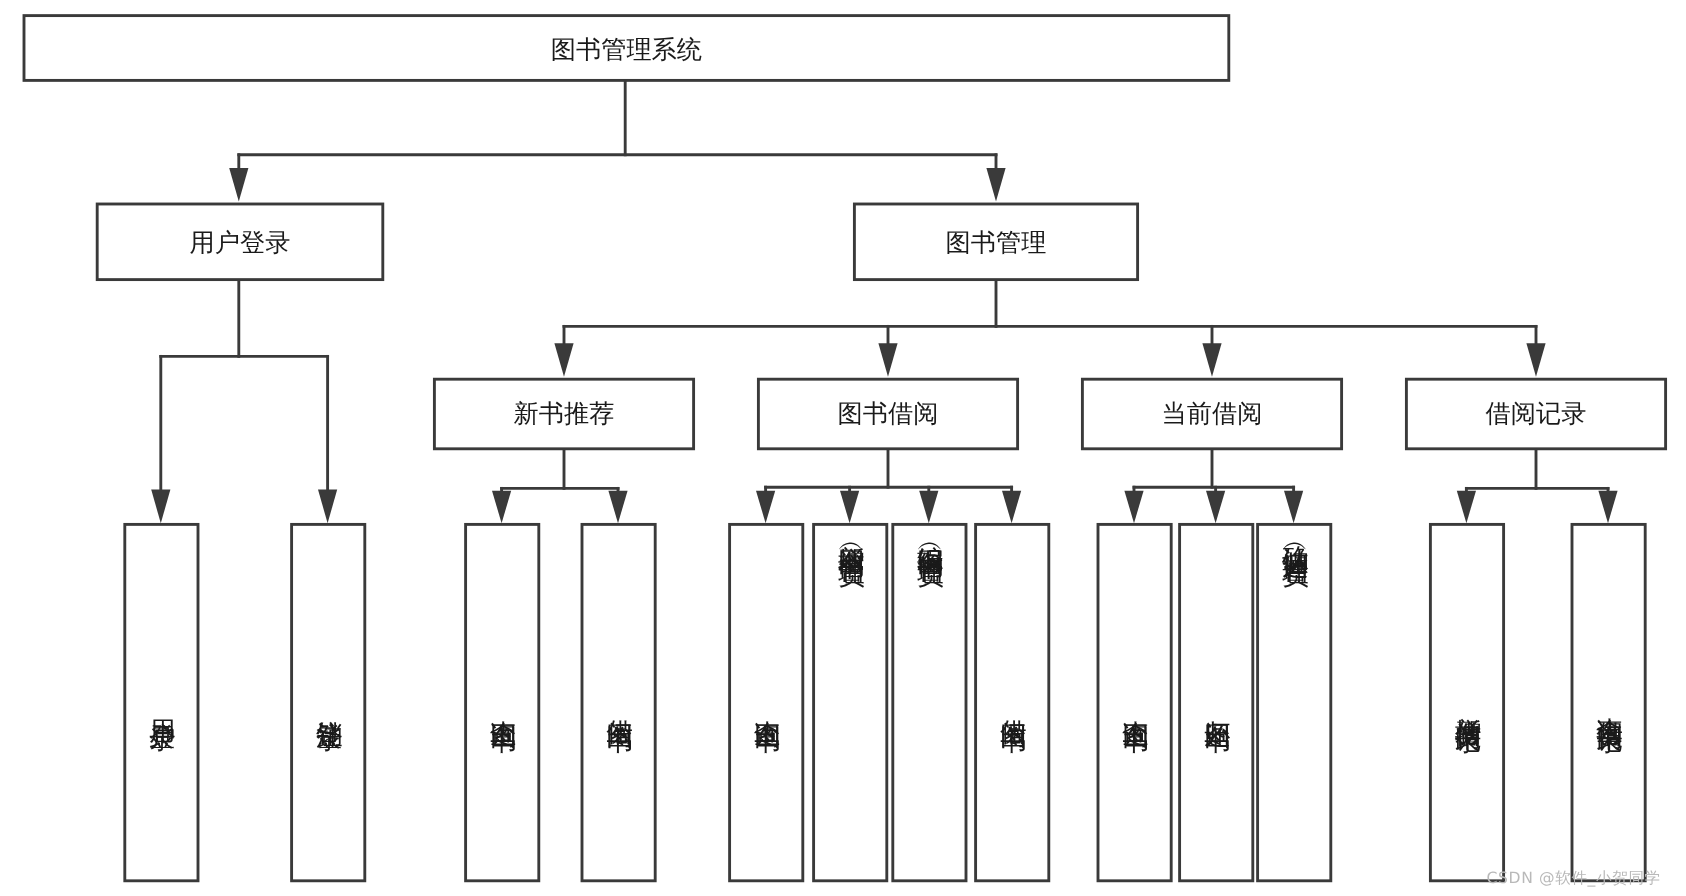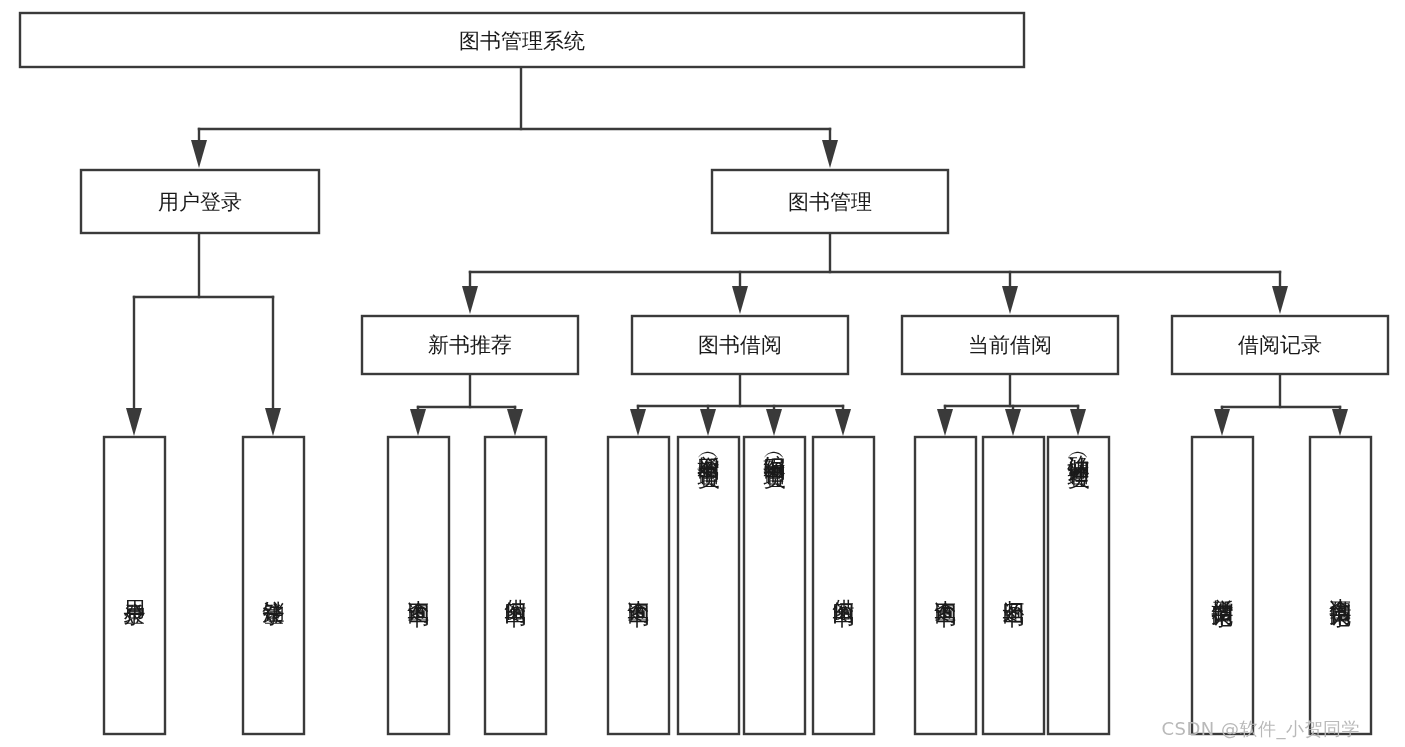--- a/index.html
+++ b/index.html
@@ -11,20 +11,21 @@
     width: 1405px;
     height: 747px;
     overflow: hidden;
     font-family: "DejaVu Sans", "Liberation Sans", sans-serif;
   }
   #diagram-root {
     position: relative;
     width: 1372px;
     height: 747px;
     background: #ffffff;
+    padding-left: 24px;
   }
   svg.diagram-canvas {
     position: absolute;
     left: 0;
     top: 0;
     width: 1405px;
     height: 747px;
   }
   .node-box {
     fill: #ffffff;
@@ -63,21 +64,21 @@
     line-height: 1.18;
     color: #1a1a1a;
     letter-spacing: 2px;
     white-space: nowrap;
   }
   .watermark {
     position: absolute;
     right: 12px;
     bottom: 6px;
     font-family: "DejaVu Sans", "Liberation Sans", sans-serif;
-    font-size: 18px;
+    font-size: 13px;
     color: #b9b9b9;
     letter-spacing: 0.5px;
     white-space: nowrap;
   }
 </style>
 </head>
 <body>
 
 <div id="diagram-root">
 

